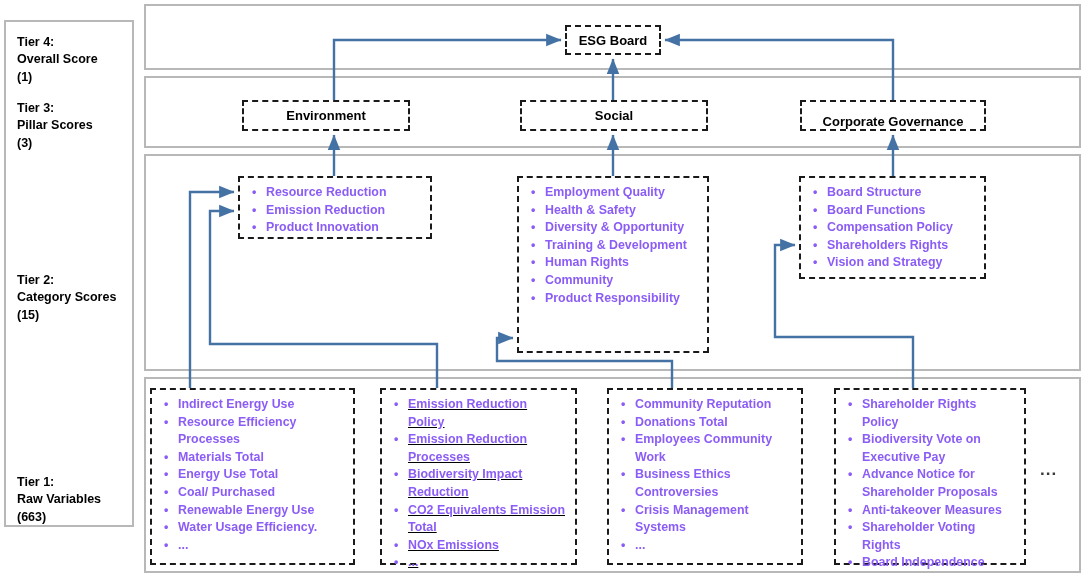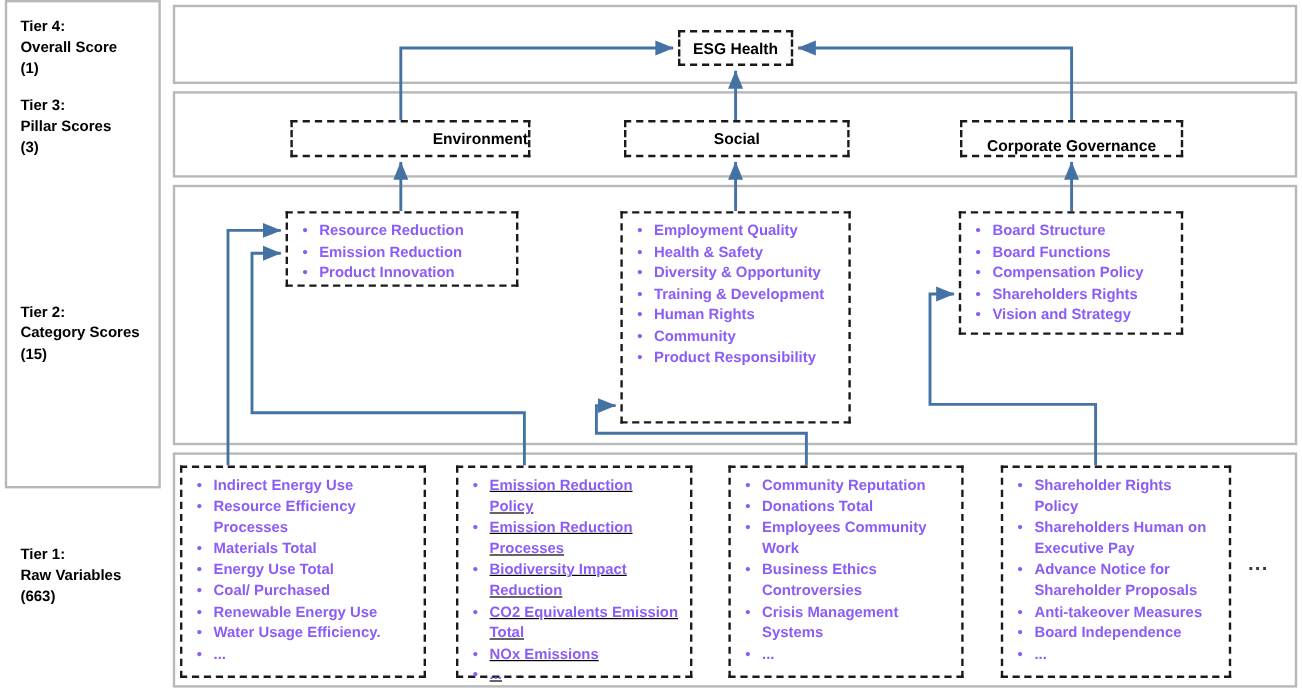--- a/index.html
+++ b/index.html
@@ -6,22 +6,22 @@
   html, body {
     width: 1085px; height: 577px;
     background: #ffffff;
     font-family: "Liberation Sans", sans-serif;
     overflow: hidden;
   }
   #canvas { position: relative; width: 1085px; height: 577px; background:#fff; }
 
   
   .tier-col {
-    position: absolute; left: 4px; top: 0;
-    width: 130px; height: 407px;
+    position: absolute; left: 4px; top: 20px;
+    width: 130px; height: 507px;
     border: 2px solid #b8b8b8;
     background: #ffffff;
   }
   .tier-label {
     position: absolute; left: 11px;
     font-size: 12.5px; font-weight: bold; color: #000;
     line-height: 1.38; white-space: pre-line;
   }
   .tier-label.t4 { top: 12px; }
   .tier-label.t3 { top: 78px; }
@@ -58,21 +58,21 @@
     line-height: 1.42;
   }
   .node li::before {
     content: "\2022";
     position: absolute; left: 2px; top: 0;
     font-size: 12.4px;
   }
 
   
   #esg-score      { left: 565px; top: 25px;  width: 96px;  height: 30px; }
-  #pillar-env     { left: 242px; top: 100px; width: 200px; height: 31px; justify-content: flex-end; }
+  #pillar-env     { left: 242px; top: 100px; width: 168px; height: 31px; }
   #pillar-soc     { left: 520px; top: 100px; width: 188px; height: 31px; }
   #pillar-gov     { left: 800px; top: 100px; width: 186px; height: 31px; align-items: flex-end; }
 
   #cat-env { left: 238px; top: 176px; width: 194px; height: 63px; }
   #cat-soc { left: 517px; top: 176px; width: 192px; height: 177px; }
   #cat-gov { left: 799px; top: 176px; width: 187px; height: 103px; }
 
   #raw-1 { left: 150px; top: 388px; width: 205px; height: 177px; }
   #raw-2 { left: 380px; top: 388px; width: 197px; height: 177px; text-decoration: underline; }
   #raw-3 { left: 607px; top: 388px; width: 196px; height: 177px; }
@@ -141,21 +141,21 @@
 
       <path d="M437,388 L437,344 L210,344 L210,211 L234,211"></path>
 
       <path d="M672,388 L672,361 L497,361 L497,338 L513,338"></path>
 
       <path d="M913,388 L913,337 L775,337 L775,245 L795,245"></path>
     </g>
   </svg>
 
   <div class="node node-center" id="esg-score">
-    <span>ESG Health</span>
+    <span>ESG Board</span>
   </div>
 
   <div class="node node-center" id="pillar-env">
     <span>Environment</span>
   </div>
   <div class="node node-center" id="pillar-soc">
     <span>Social</span>
   </div>
   <div class="node node-center" id="pillar-gov">
     <span>Corporate Governance</span>
@@ -222,23 +222,24 @@
       <li>Employees Community Work</li>
       <li>Business Ethics Controversies</li>
       <li>Crisis Management Systems</li>
       <li>...</li>
     </ul>
   </div>
 
   <div class="node" id="raw-4">
     <ul>
       <li>Shareholder Rights Policy</li>
-      <li>Shareholders Human on Executive Pay</li>
+      <li>Biodiversity Vote on Executive Pay</li>
       <li>Advance Notice for Shareholder Proposals</li>
       <li>Anti-takeover Measures</li>
+      <li>Shareholder Voting Rights</li>
       <li>Board Independence</li>
       <li>...</li>
     </ul>
   </div>
 
   <div id="raw-ellipsis">...</div>
 
 </div>
 
 </body></html>

